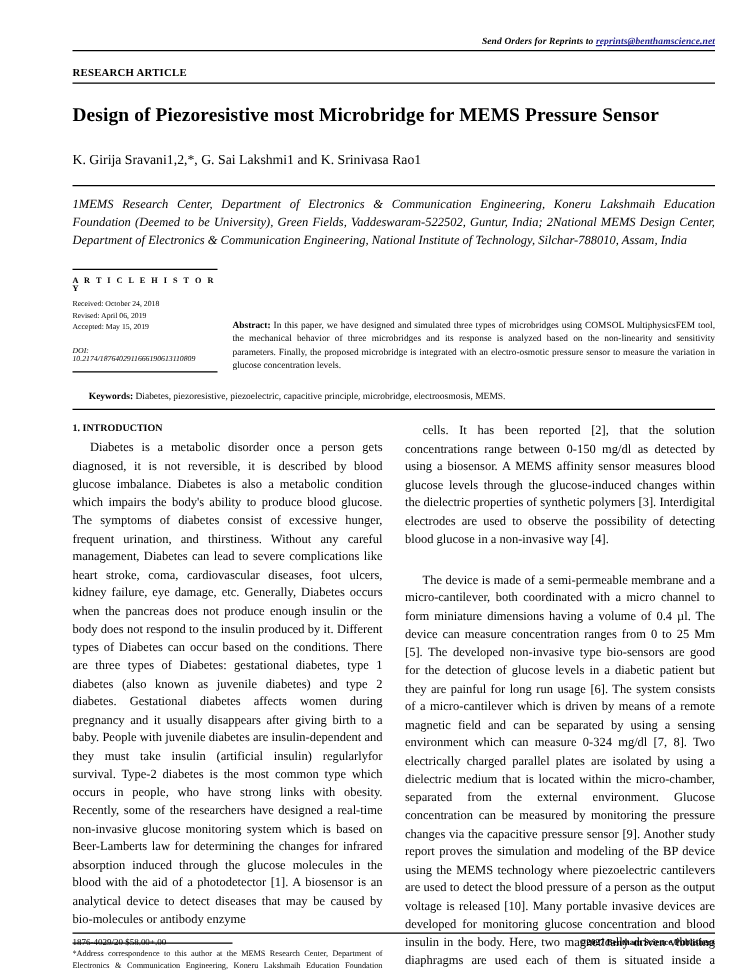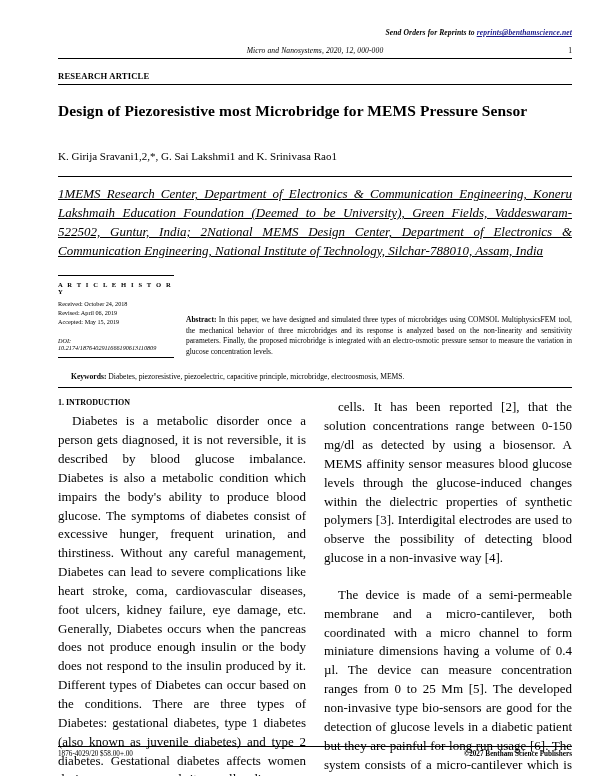--- a/index.html
+++ b/index.html
@@ -82,36 +82,35 @@
 
   .paper-title {
     margin-top: 16px;
     font-size: 15.5px;
     font-weight: bold;
     letter-spacing: 0.1px;
     line-height: 1.25;
   }
 
   .authors {
-    margin-top: 30px;
+    margin-top: 20px;
     font-size: 11px;
   }
 
   .rule-authors {
     border-top: 1px solid #000;
     margin-top: 14px;
   }
 
   .affil {
     margin-top: 8px;
-    font-size: 13px;
+    font-size: 10px;
     font-style: italic;
     line-height: 1.45;
     text-align: justify;
-    text-decoration: underline;
   }
 
   
   .abs-wrap {
     margin-top: 14px;
     display: flex;
     gap: 12px;
     align-items: flex-end;
   }
   .hist-col {
@@ -171,21 +170,21 @@
     width: 248px;
     flex: 0 0 248px;
   }
   .sec-head {
     font-size: 8px;
     font-weight: bold;
     margin-bottom: 5px;
   }
   p.body {
     margin: 0 0 0 0;
-    font-size: 13px;
+    font-size: 10px;
     line-height: 1.45;
     text-align: justify;
     text-indent: 14px;
   }
   p.body + p.body { margin-top: 18px; }
 
   
   .foot-rule {
     border-top: 1px solid #000;
     margin-top: 10px;
@@ -220,24 +219,20 @@
 </head>
 <body>
 
 <div class="page">
   <div class="content">
 
     <div class="reprint-line">
       <span>Send Orders for Reprints to </span><span class="link">reprints@benthamscience.net</span>
     </div>
 
-    <div class="journal-row">
-      <span class="journal-title">Micro and Nanosystems, 2020, 12, 000-000</span>
-      <span class="page-num">1</span>
-    </div>
     <div class="rule"></div>
 
     <div class="article-type">RESEARCH ARTICLE</div>
     <div class="rule-thin"></div>
 
     <div class="paper-title">Design of Piezoresistive most Microbridge for MEMS Pressure Sensor</div>
 
     <div class="authors">
       <span>K. Girija Sravani1,2,*, G. Sai Lakshmi1 and K. Srinivasa Rao1</span>
     </div>

